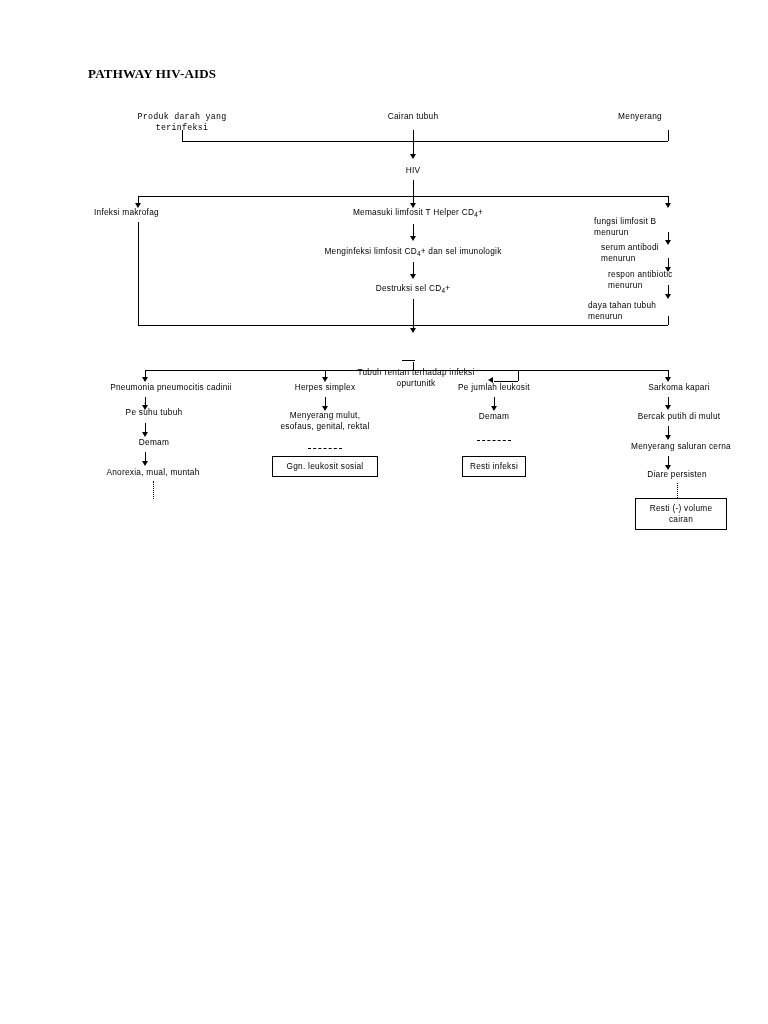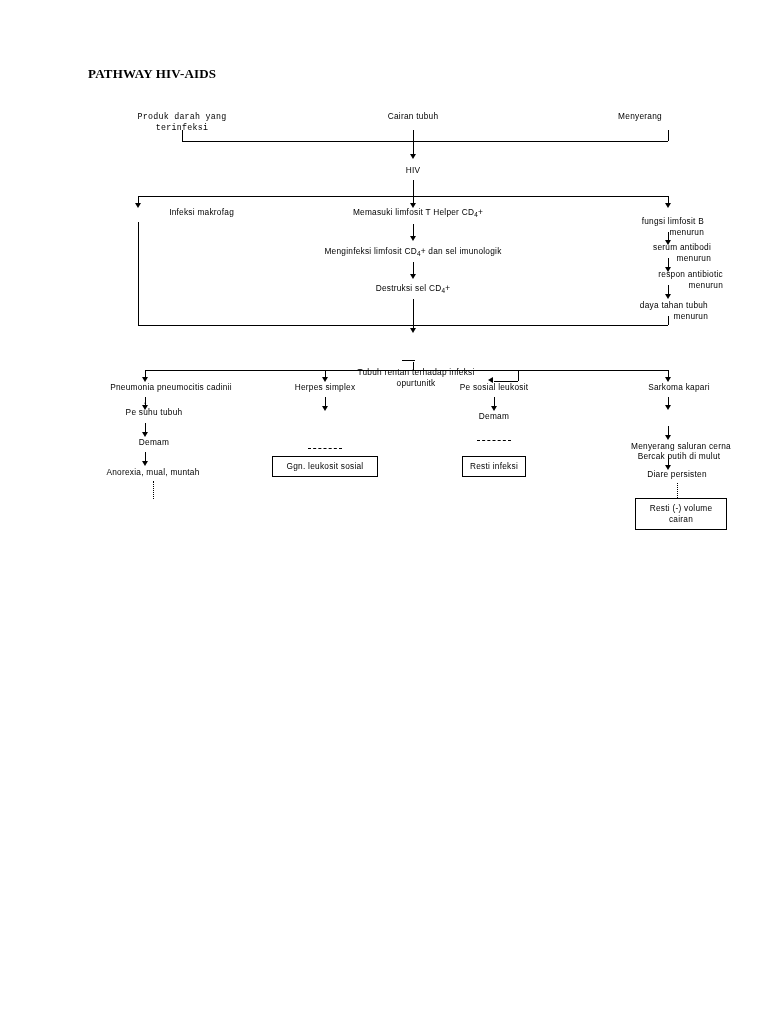--- a/index.html
+++ b/index.html
@@ -16,21 +16,21 @@
 
   .node{
     position:absolute;
     font-size:8.3px;
     line-height:11px;
     text-align:center;
     white-space:pre-line;
     letter-spacing:.25px;
     transform:translateX(-50%);
   }
-  .node.left{text-align:right;transform:none;}
+  .node.left{text-align:left;transform:none;}
 
   .box{
     position:absolute;
     border:1.3px solid #000;
     background:#fff;
     font-size:8.3px;
     line-height:11px;
     text-align:center;
     white-space:pre-line;
     letter-spacing:.25px;
@@ -176,39 +176,41 @@
   <div class="vline" style="left:129px;top:452px;height:11px;"></div>
   <div class="arrowdn" style="left:129px;top:461px;"></div>
   <div class="node" style="left:137px;top:467px;width:150px;">Anorexia, mual, muntah</div>
 
   <div class="vdot" style="left:137px;top:481px;height:18px;"></div>
 
   <div class="node" style="left:309px;top:382px;width:130px;">Herpes simplex</div>
 
   <div class="vline" style="left:309px;top:397px;height:11px;"></div>
   <div class="arrowdn" style="left:309px;top:406px;"></div>
+  <div class="node" style="left:309px;top:410px;width:160px;">Menyerang mulut,
+esofaus, genital, rektal</div>
 
   <div class="hdash" style="left:292px;top:448px;width:34px;"></div>
   <div class="box" style="left:309px;top:456px;width:106px;">Ggn. leukosit sosial</div>
 
-  <div class="node" style="left:478px;top:382px;width:140px;">Pe    sosial leukosit</div>
+  <div class="node" style="left:478px;top:382px;width:140px;">Pe    jumlah leukosit</div>
   <div class="up-glyph" style="left:464px;top:379px;"></div>
 
   <div class="vline" style="left:478px;top:397px;height:11px;"></div>
   <div class="arrowdn" style="left:478px;top:406px;"></div>
   <div class="node" style="left:478px;top:411px;width:100px;">Demam</div>
 
   <div class="hdash" style="left:461px;top:440px;width:34px;"></div>
   <div class="box" style="left:478px;top:456px;width:64px;">Resti infeksi</div>
 
   <div class="node" style="left:663px;top:382px;width:130px;">Sarkoma kapari</div>
 
   <div class="vline" style="left:652px;top:397px;height:10px;"></div>
   <div class="arrowdn" style="left:652px;top:405px;"></div>
-  <div class="node" style="left:663px;top:411px;width:140px;margin-top:40px;">Bercak putih di mulut</div>
+  <div class="node" style="left:663px;top:411px;width:140px;">Bercak putih di mulut</div>
 
   <div class="vline" style="left:652px;top:426px;height:11px;"></div>
   <div class="arrowdn" style="left:652px;top:435px;"></div>
   <div class="node" style="left:665px;top:441px;width:160px;">Menyerang saluran cerna</div>
 
   <div class="vline" style="left:652px;top:456px;height:11px;"></div>
   <div class="arrowdn" style="left:652px;top:465px;"></div>
   <div class="node" style="left:661px;top:469px;width:120px;">Diare persisten</div>
 
   <div class="vdot" style="left:661px;top:483px;height:15px;"></div>

